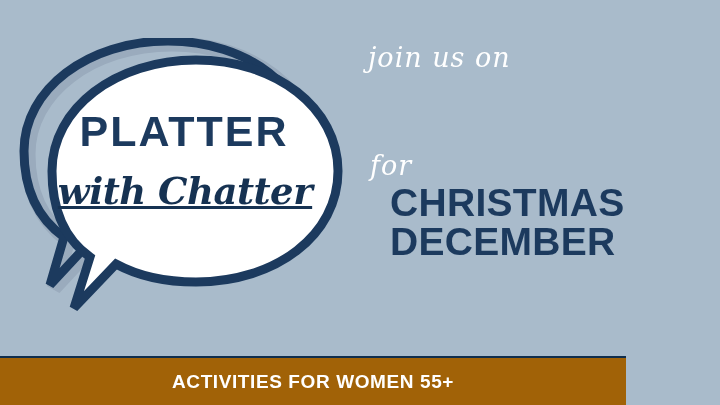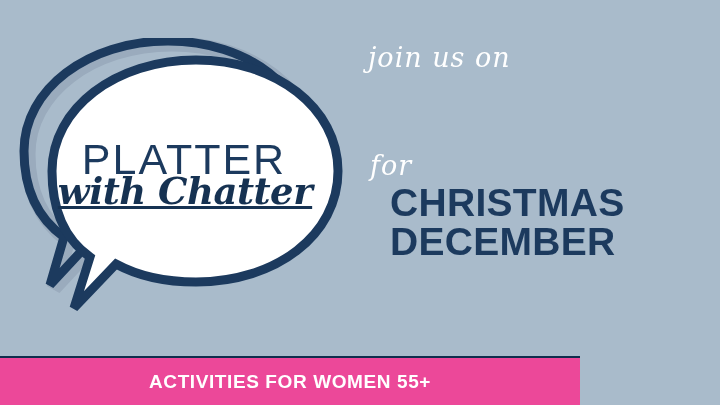--- a/index.html
+++ b/index.html
@@ -36,26 +36,26 @@
     position: absolute;
     left: 0;
     top: 0;
     width: 330px;
     height: 280px;
     pointer-events: none;
   }
   #logo-title {
     position: absolute;
     left: 0;
-    top: 100px;
+    top: 72px;
     width: 330px;
     text-align: center;
     color: #1c3a5e;
     font-family: "Liberation Sans", sans-serif;
-    font-weight: normal;
+    font-weight: bold;
     font-size: 43px;
     letter-spacing: 2.0px;
     line-height: 1;
     text-indent: 2px;
   }
   #logo-sub {
     position: absolute;
     left: 0;
     top: 135px;
     width: 330px;
@@ -100,23 +100,23 @@
   #date-script { position: absolute; left: 6px;  top: 0px; text-align: center; }
   #date-line   { position: absolute; left: 28px; top: 30px; }
   #for-script  { position: absolute; left: 8px;  top: 108px; }
   #event-lines { position: absolute; left: 28px; top: 140px; }
 
   
   #banner {
     position: absolute;
     left: 0;
     bottom: 0;
-    width: 580px;
+    width: 626px;
     height: 49px;
-    background: #ec4899;
+    background: #a16207;
     border-top: 2px solid #0f2d4d;
     box-sizing: border-box;
     display: flex;
     align-items: center;
     justify-content: center;
   }
   #banner-text {
     color: #ffffff;
     font-family: "Liberation Sans", sans-serif;
     font-weight: bold;

